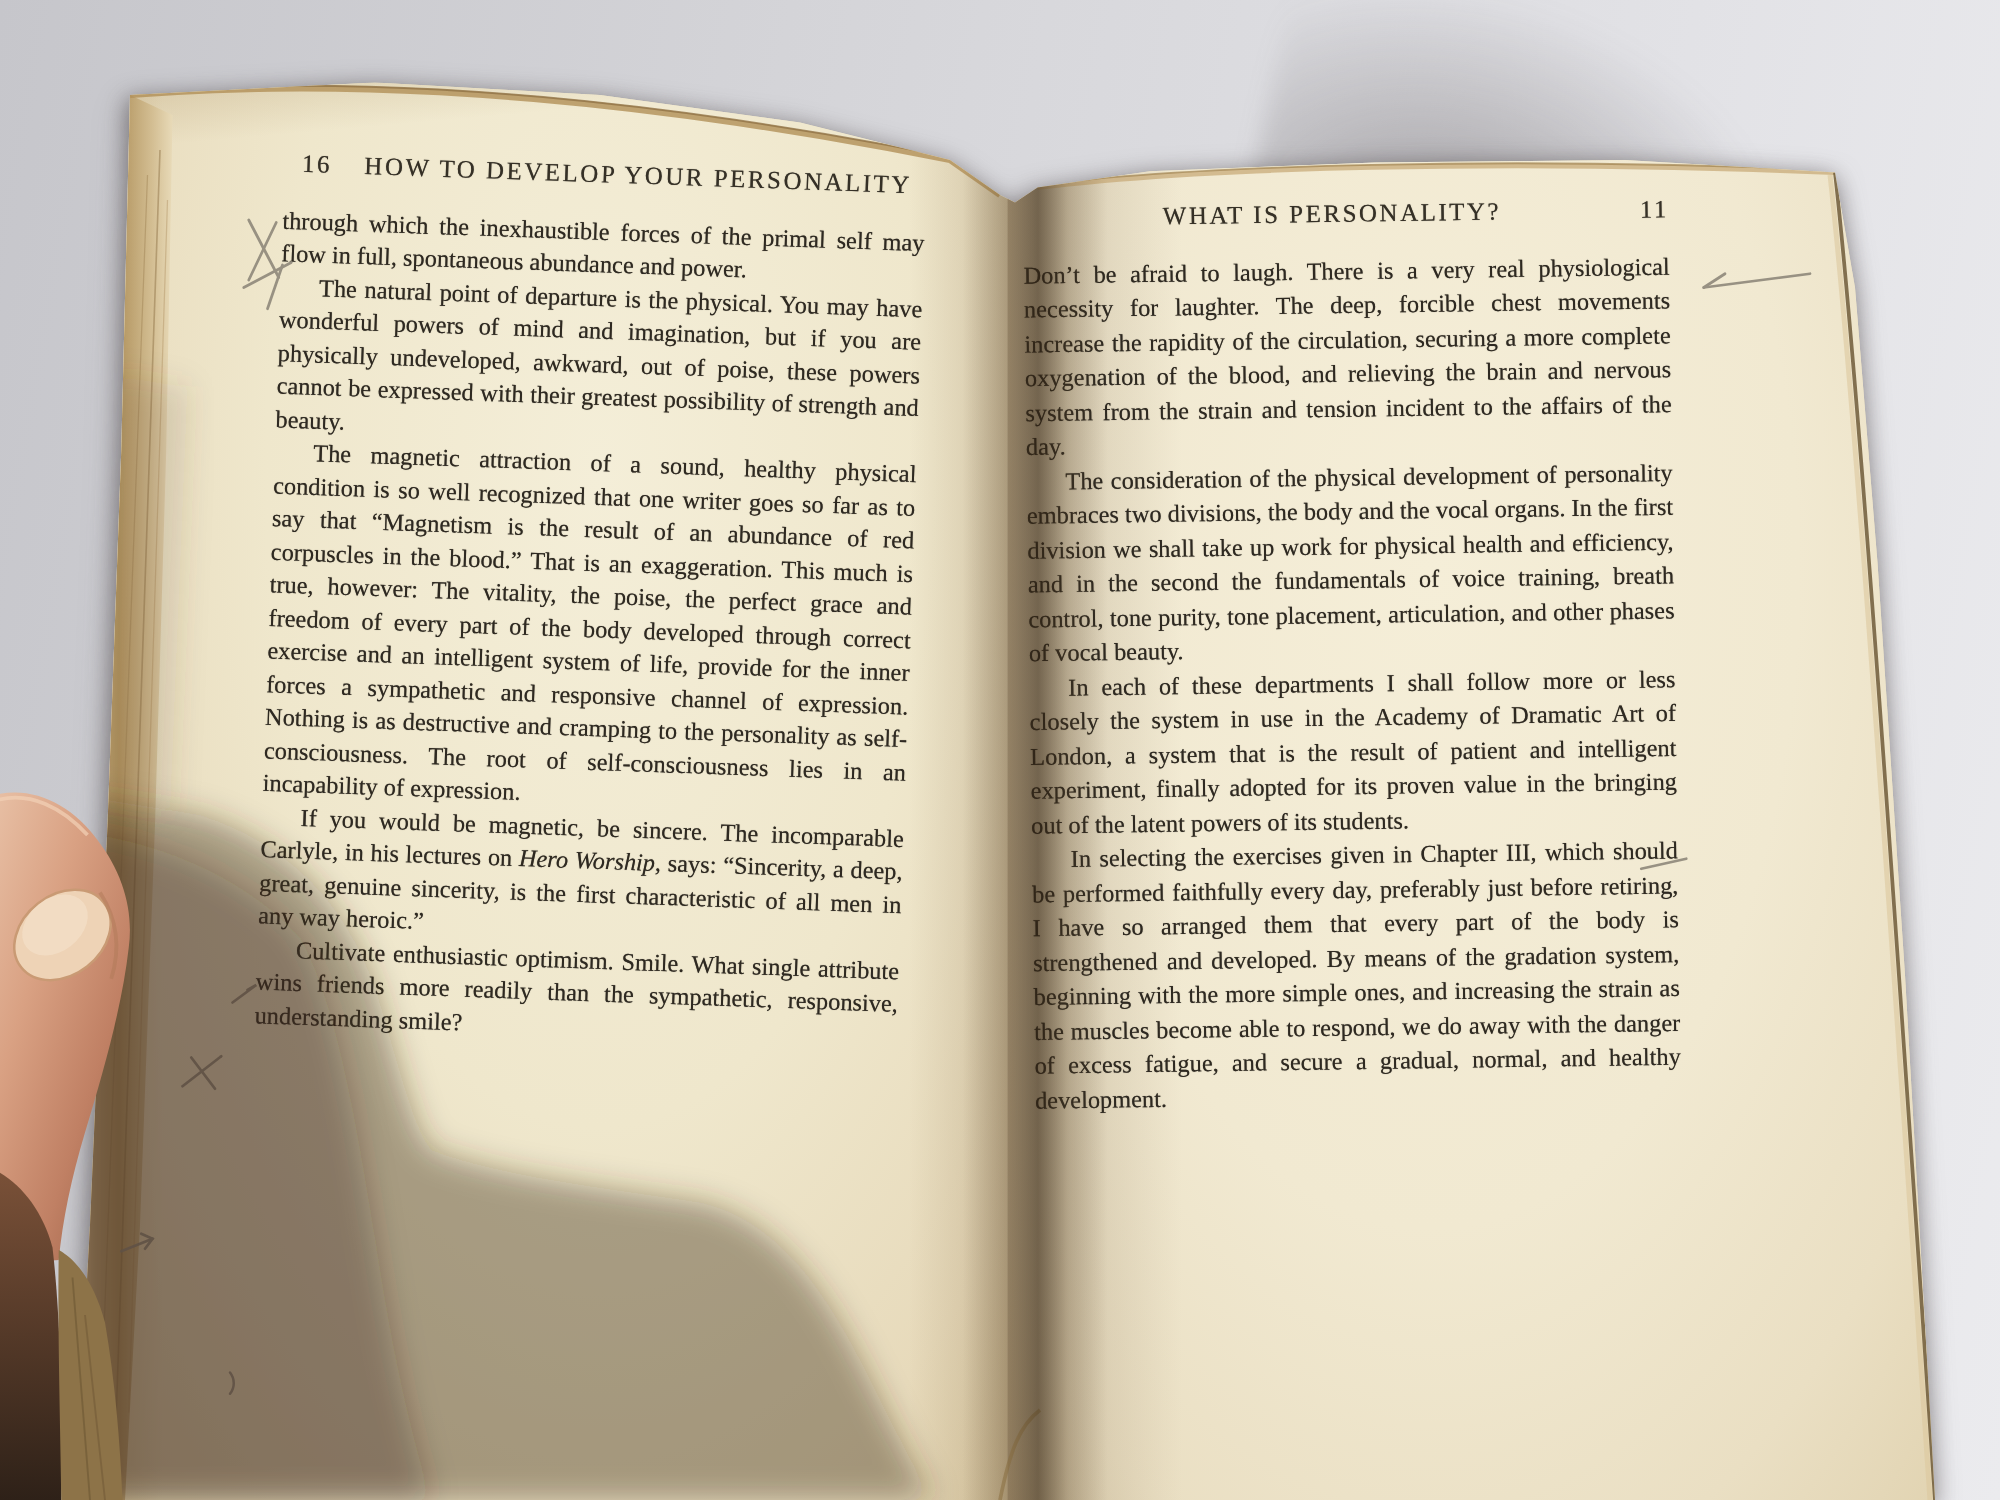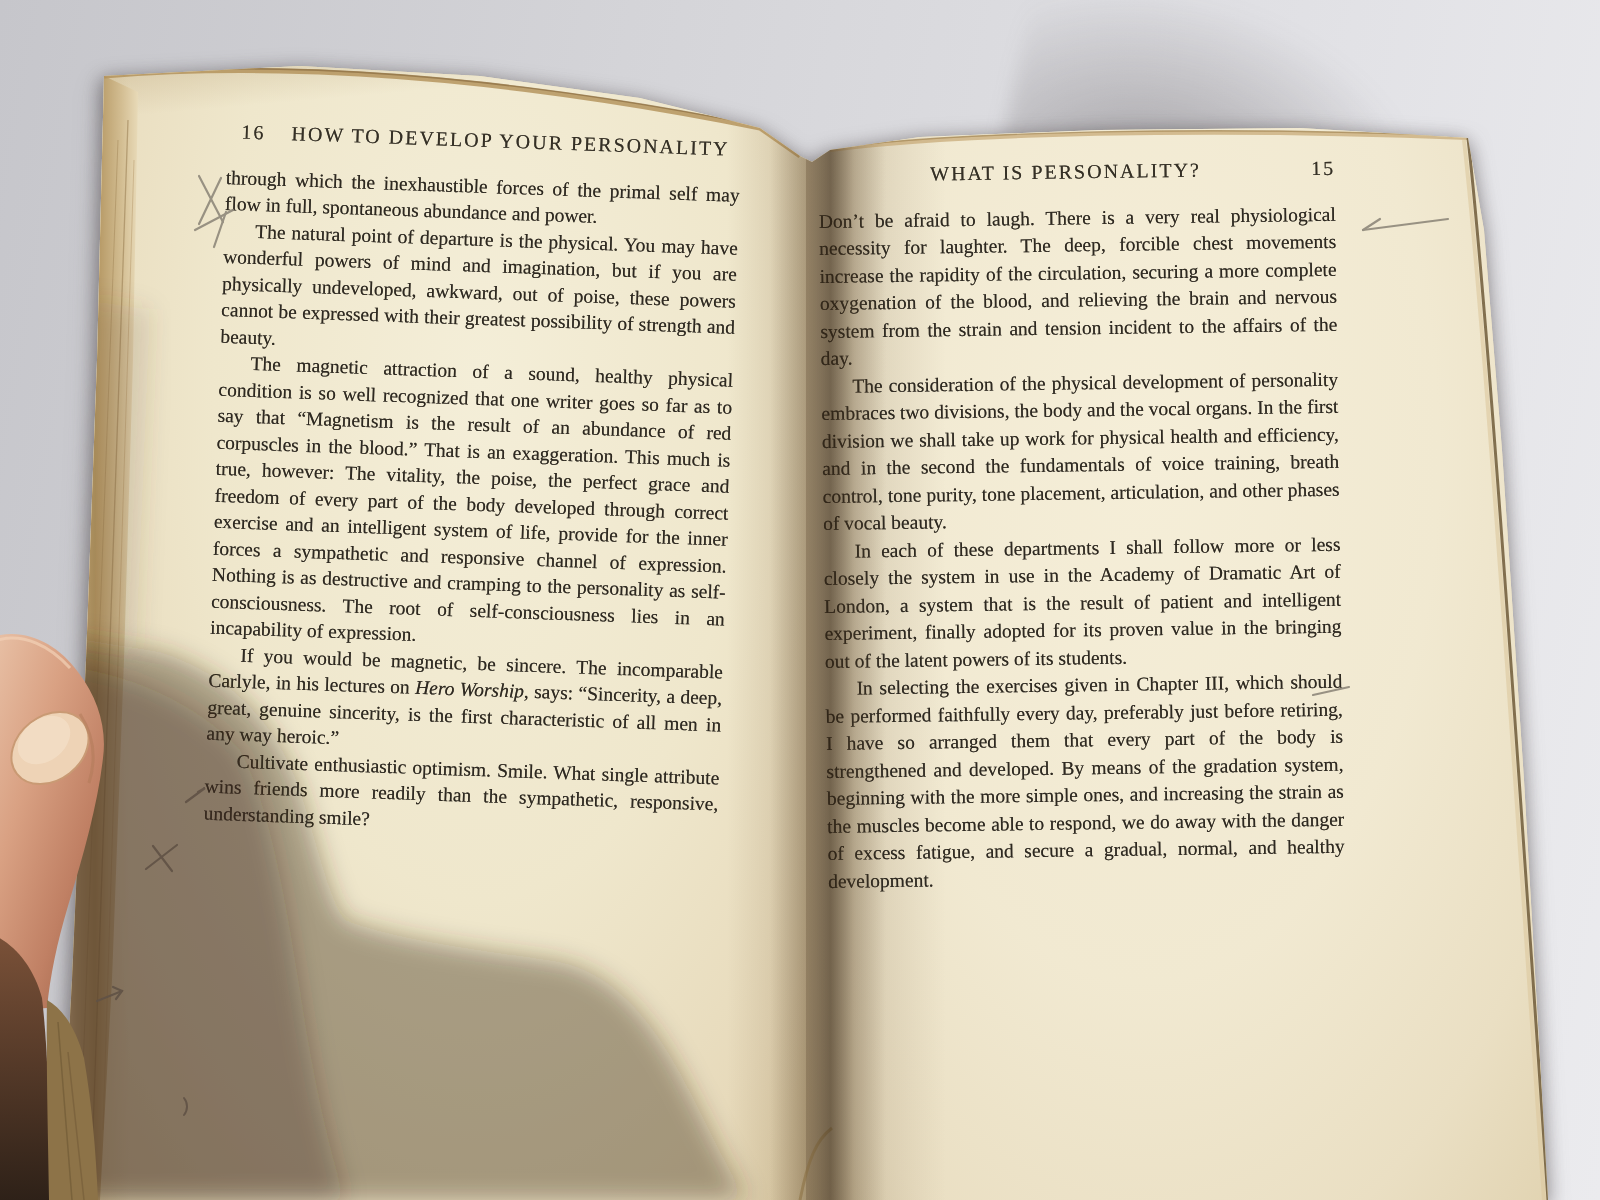--- a/index.html
+++ b/index.html
@@ -99,21 +99,21 @@
         <p>through which the inexhaustible forces of the primal self may flow in full, spontaneous abundance and power.</p>
         <p class="ind">The natural point of departure is the physical. You may have wonderful powers of mind and imagination, but if you are physically undeveloped, awkward, out of poise, these powers cannot be expressed with their greatest possibility of strength and beauty.</p>
         <p class="ind">The magnetic attraction of a sound, healthy physical condition is so well recognized that one writer goes so far as to say that “Magnetism is the result of an abundance of red corpuscles in the blood.” That is an exaggeration. This much is true, however: The vitality, the poise, the perfect grace and freedom of every part of the body developed through correct exercise and an intelligent system of life, provide for the inner forces a sympathetic and responsive channel of expression. Nothing is as destructive and cramping to the personality as self-consciousness. The root of self-consciousness lies in an incapability of expression.</p>
         <p class="ind"><span>If you would be magnetic, be sincere. The incomparable Carlyle, in his lectures on </span><span class="ital">Hero Worship</span><span>, says: “Sincerity, a deep, great, genuine sincerity, is the first characteristic of all men in any way heroic.”</span></p>
         <p class="ind">Cultivate enthusiastic optimism. Smile. What single attribute wins friends more readily than the sympathetic, responsive, understanding smile?</p>
       </div>
 
       <div class="pagetext right-text">
         <div class="rhead">
           <span class="ttl-right">WHAT IS PERSONALITY?</span>
-          <span>15</span>
+          <span>11</span>
         </div>
         <p>Don’t be afraid to laugh. There is a very real physiological necessity for laughter. The deep, forcible chest movements increase the rapidity of the circulation, securing a more complete oxygenation of the blood, and relieving the brain and nervous system from the strain and tension incident to the affairs of the day.</p>
         <p class="ind gap-top">The consideration of the physical development of personality embraces two divisions, the body and the vocal organs. In the first division we shall take up work for physical health and efficiency, and in the second the fundamentals of voice training, breath control, tone purity, tone placement, articulation, and other phases of vocal beauty.</p>
         <p class="ind">In each of these departments I shall follow more or less closely the system in use in the Academy of Dramatic Art of London, a system that is the result of patient and intelligent experiment, finally adopted for its proven value in the bringing out of the latent powers of its students.</p>
         <p class="ind">In selecting the exercises given in Chapter III, which should be performed faithfully every day, preferably just before retiring, I have so arranged them that every part of the body is strengthened and developed. By means of the gradation system, beginning with the more simple ones, and increasing the strain as the muscles become able to respond, we do away with the danger of excess fatigue, and secure a gradual, normal, and healthy development.</p>
       </div>
 
       <svg class="layer" viewBox="0 0 1600 1200" stroke="#8e887a" stroke-width="2.2" stroke-linecap="round" fill="none" opacity="0.9">
         <g>
           <path d="M199,176 L223,222"></path>

